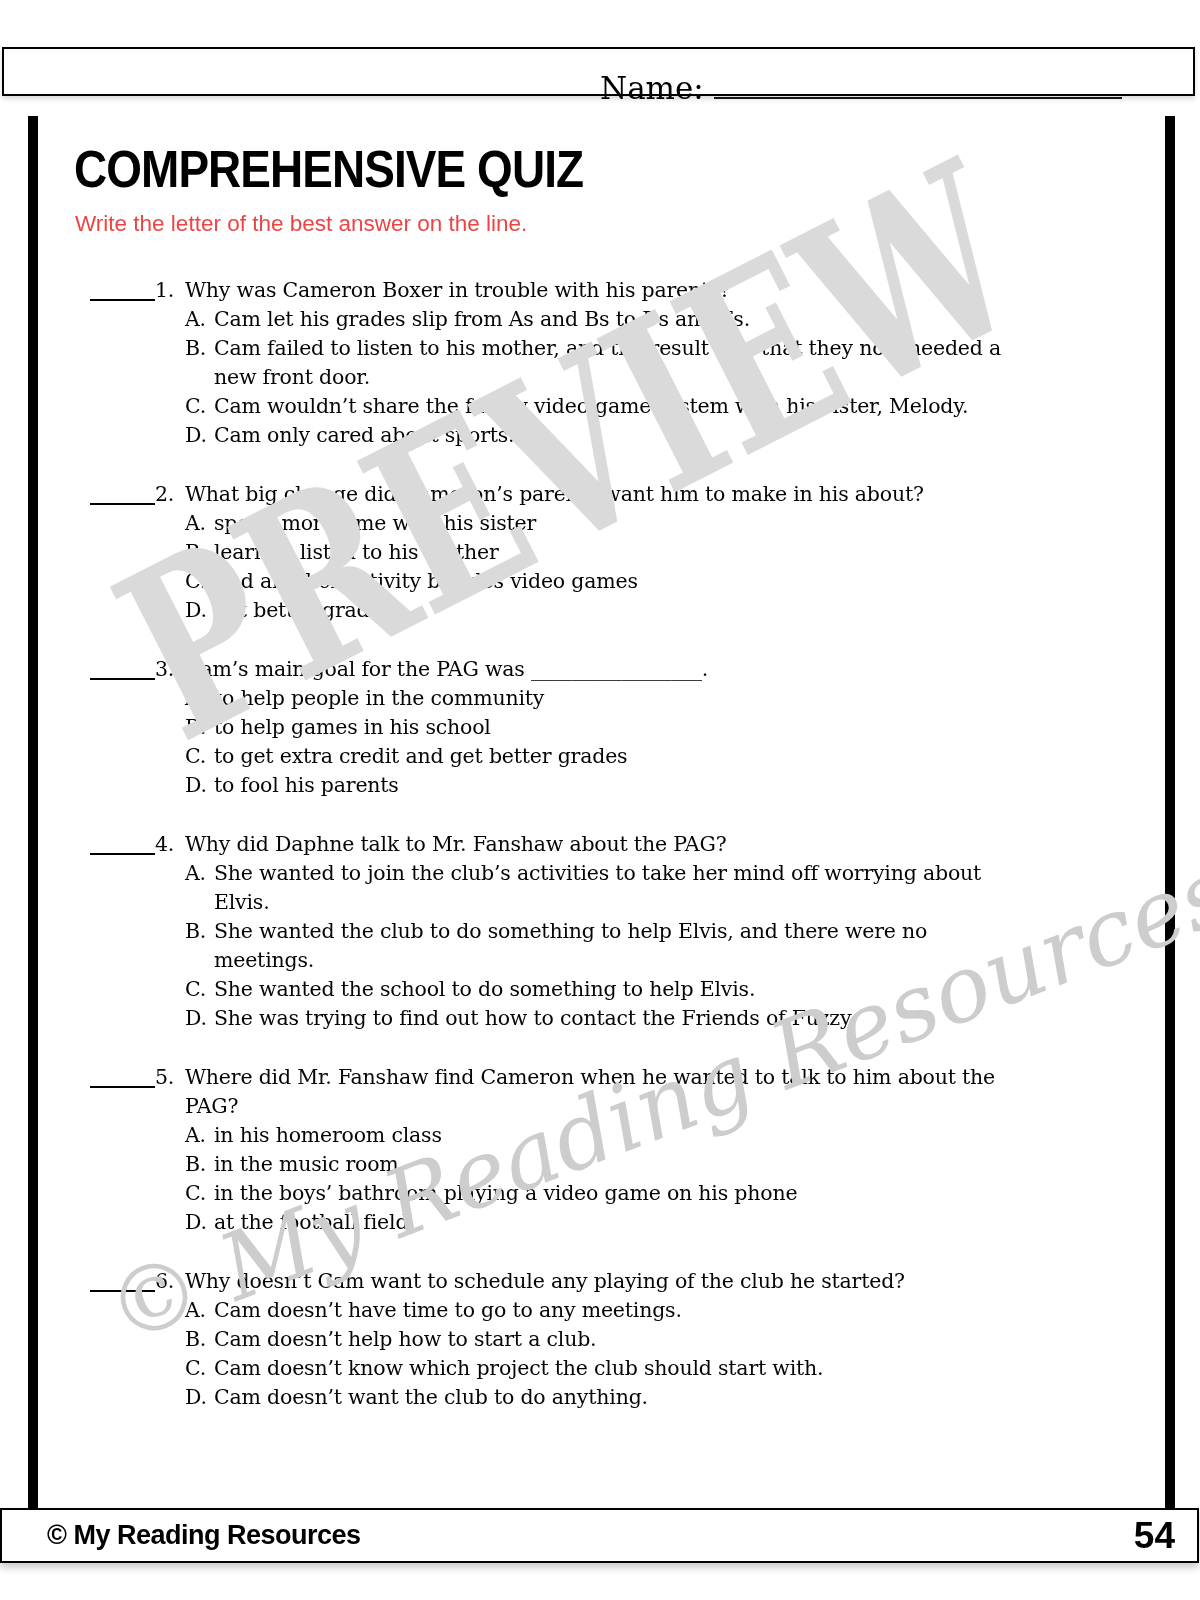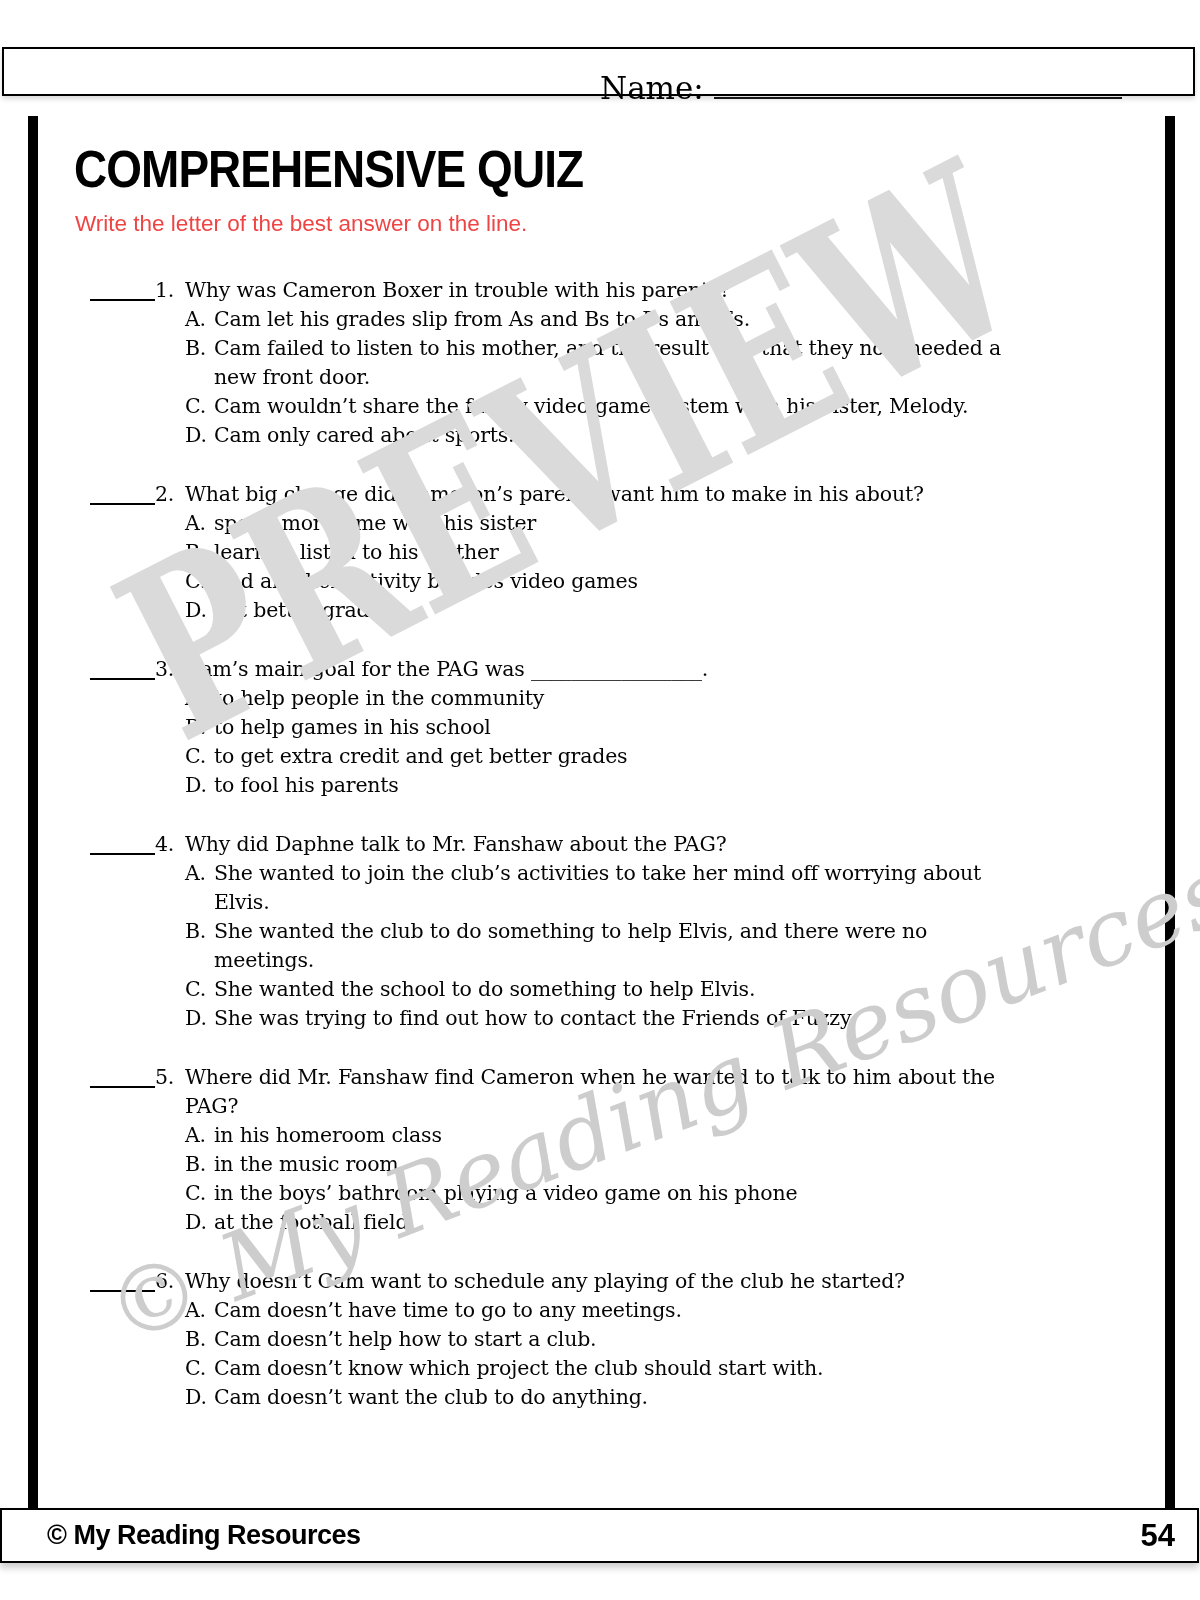--- a/index.html
+++ b/index.html
@@ -41,21 +41,21 @@
               white-space:nowrap;}
   .wm-credit{position:absolute;left:75px;top:1062px;width:1110px;text-align:center;
              font-family:"DejaVu Serif",serif;font-style:italic;font-size:92px;line-height:1.2;
              color:#cdcdcd;transform:rotate(-21deg);z-index:6;pointer-events:none;white-space:nowrap;}
 
   .footerbar{position:absolute;left:0;top:1508px;width:1199px;height:55px;box-sizing:border-box;
              border:2px solid #000;background:#fff;display:flex;align-items:center;
              justify-content:space-between;padding:0 22px 0 45px;z-index:7;
              box-shadow:0 5px 7px rgba(0,0,0,0.2);font-family:"Liberation Sans",sans-serif;font-weight:bold;}
   .footer-copy{font-size:27px;letter-spacing:-0.5px;}
-  .footer-page{font-size:31px;}
+  .footer-page{font-size:37px;}
 </style>
 </head>
 <body>
 
 <div class="page">
 
 
   <div class="namebox">
     <div class="name-inner">
       <span>Name:</span><span class="nline"></span>

